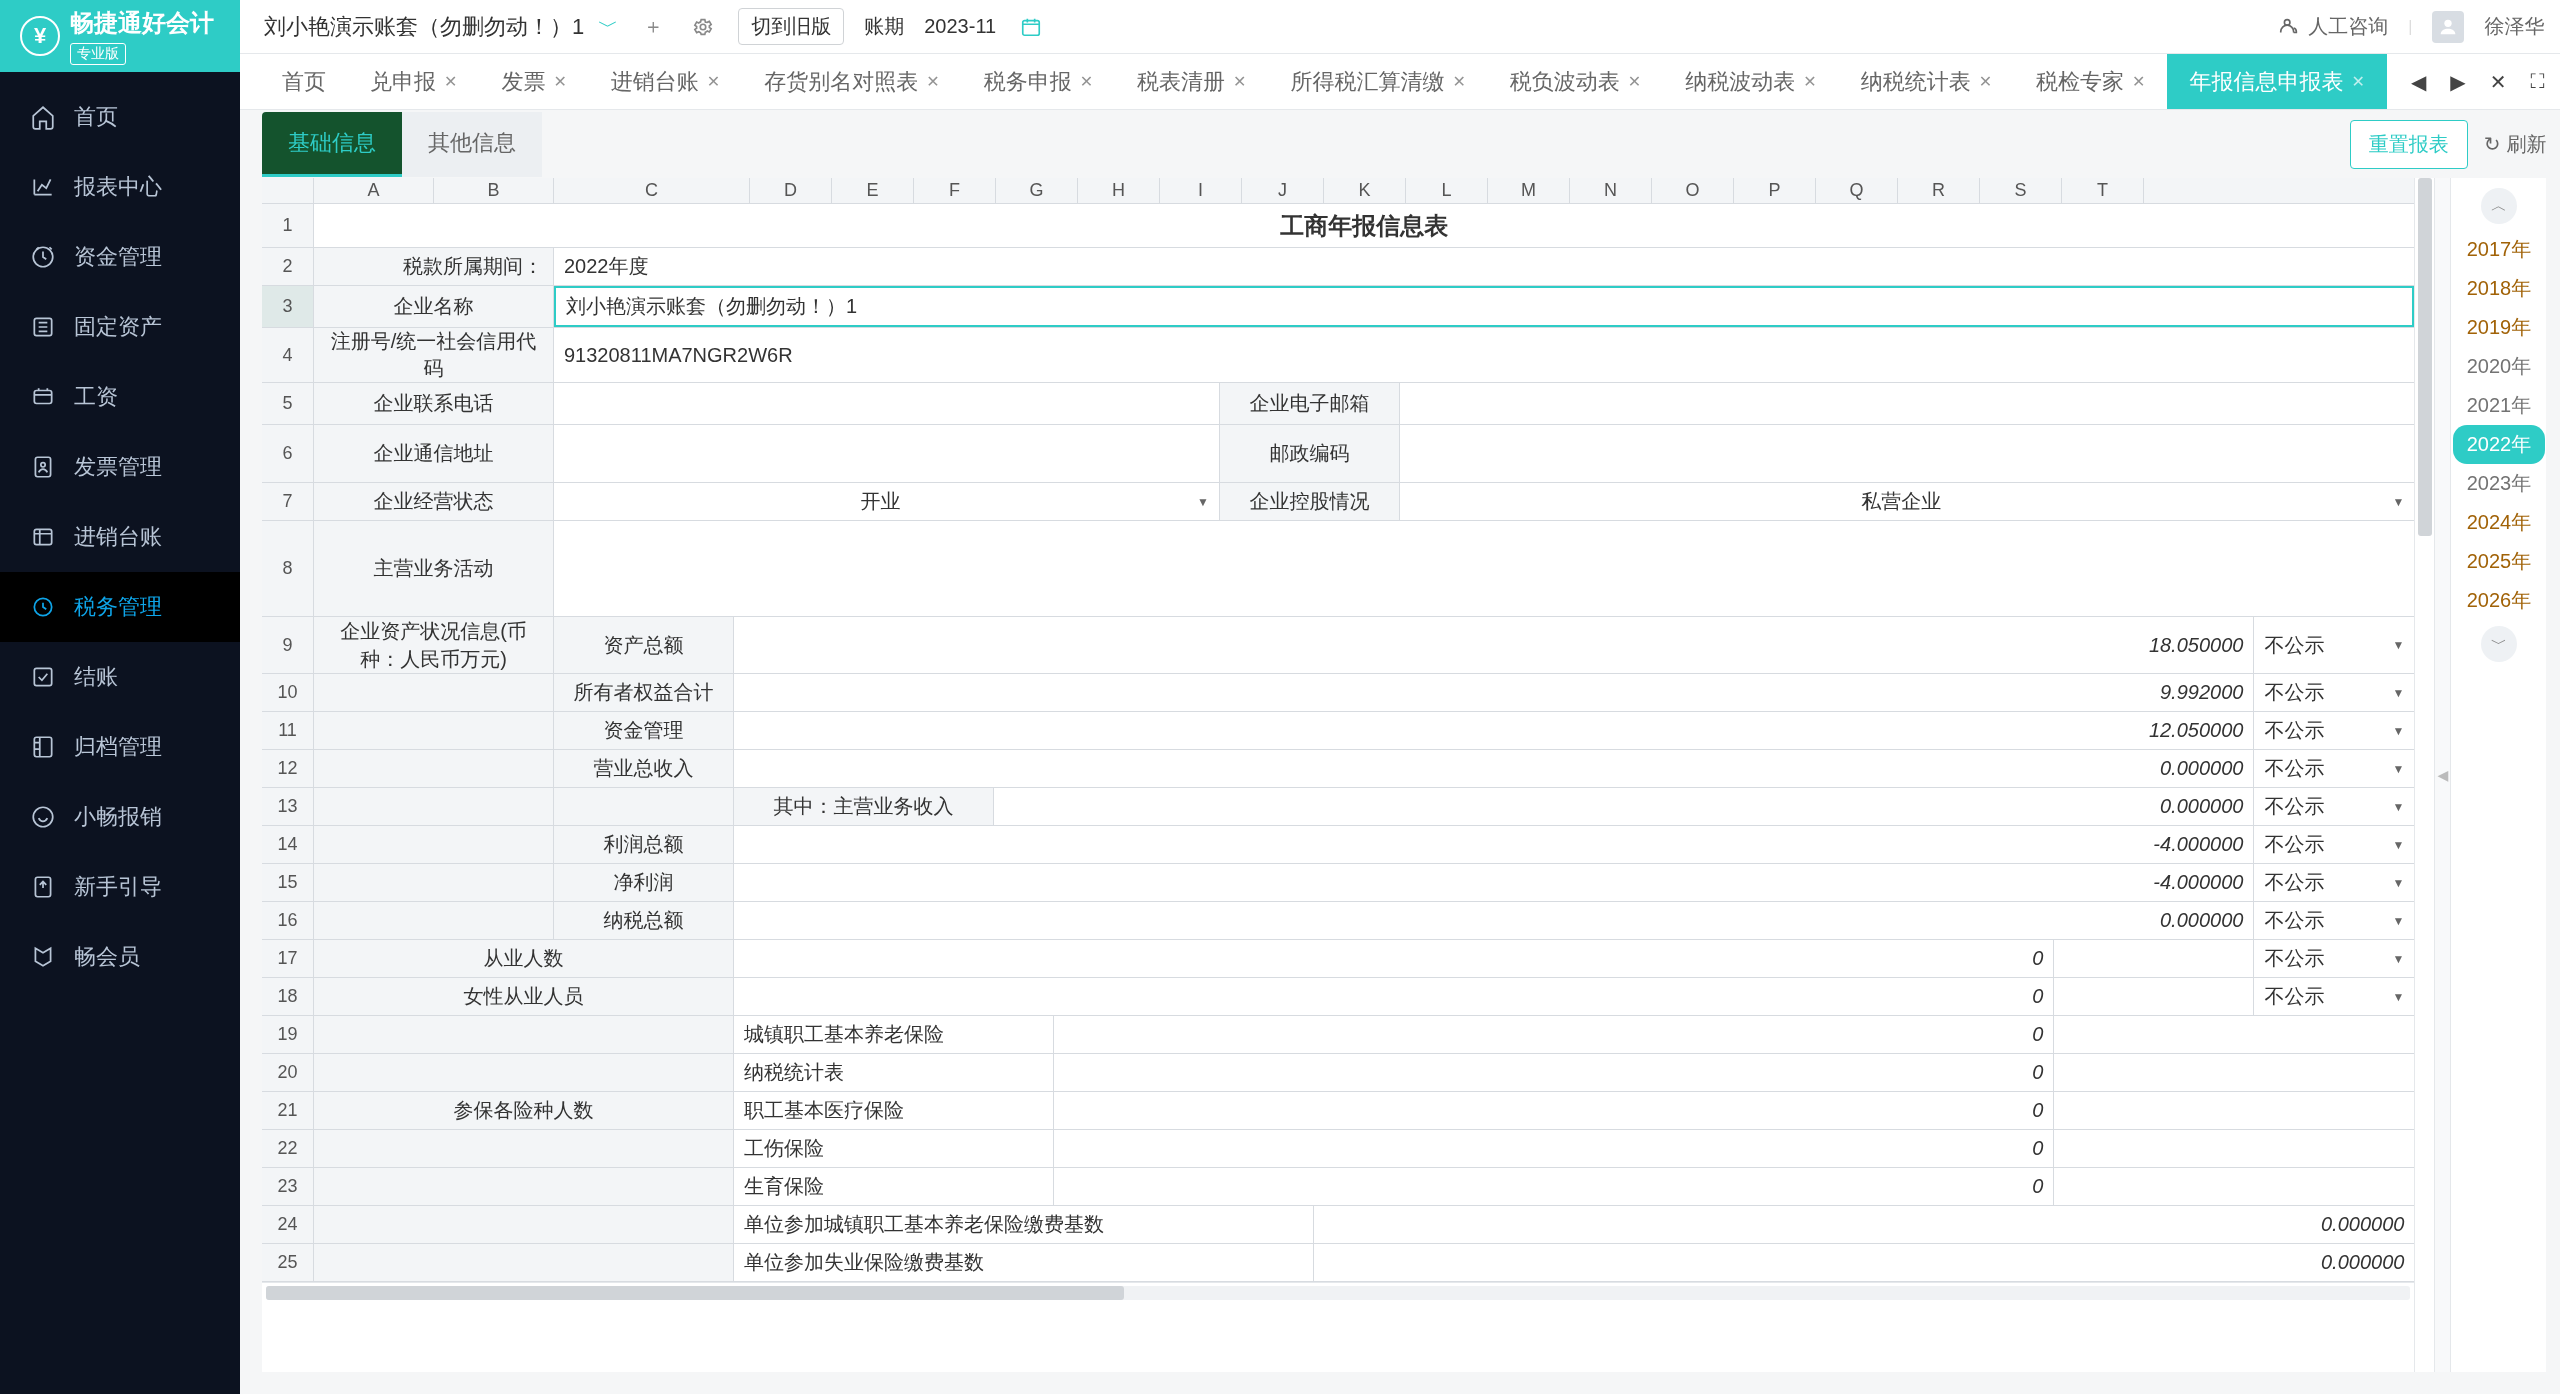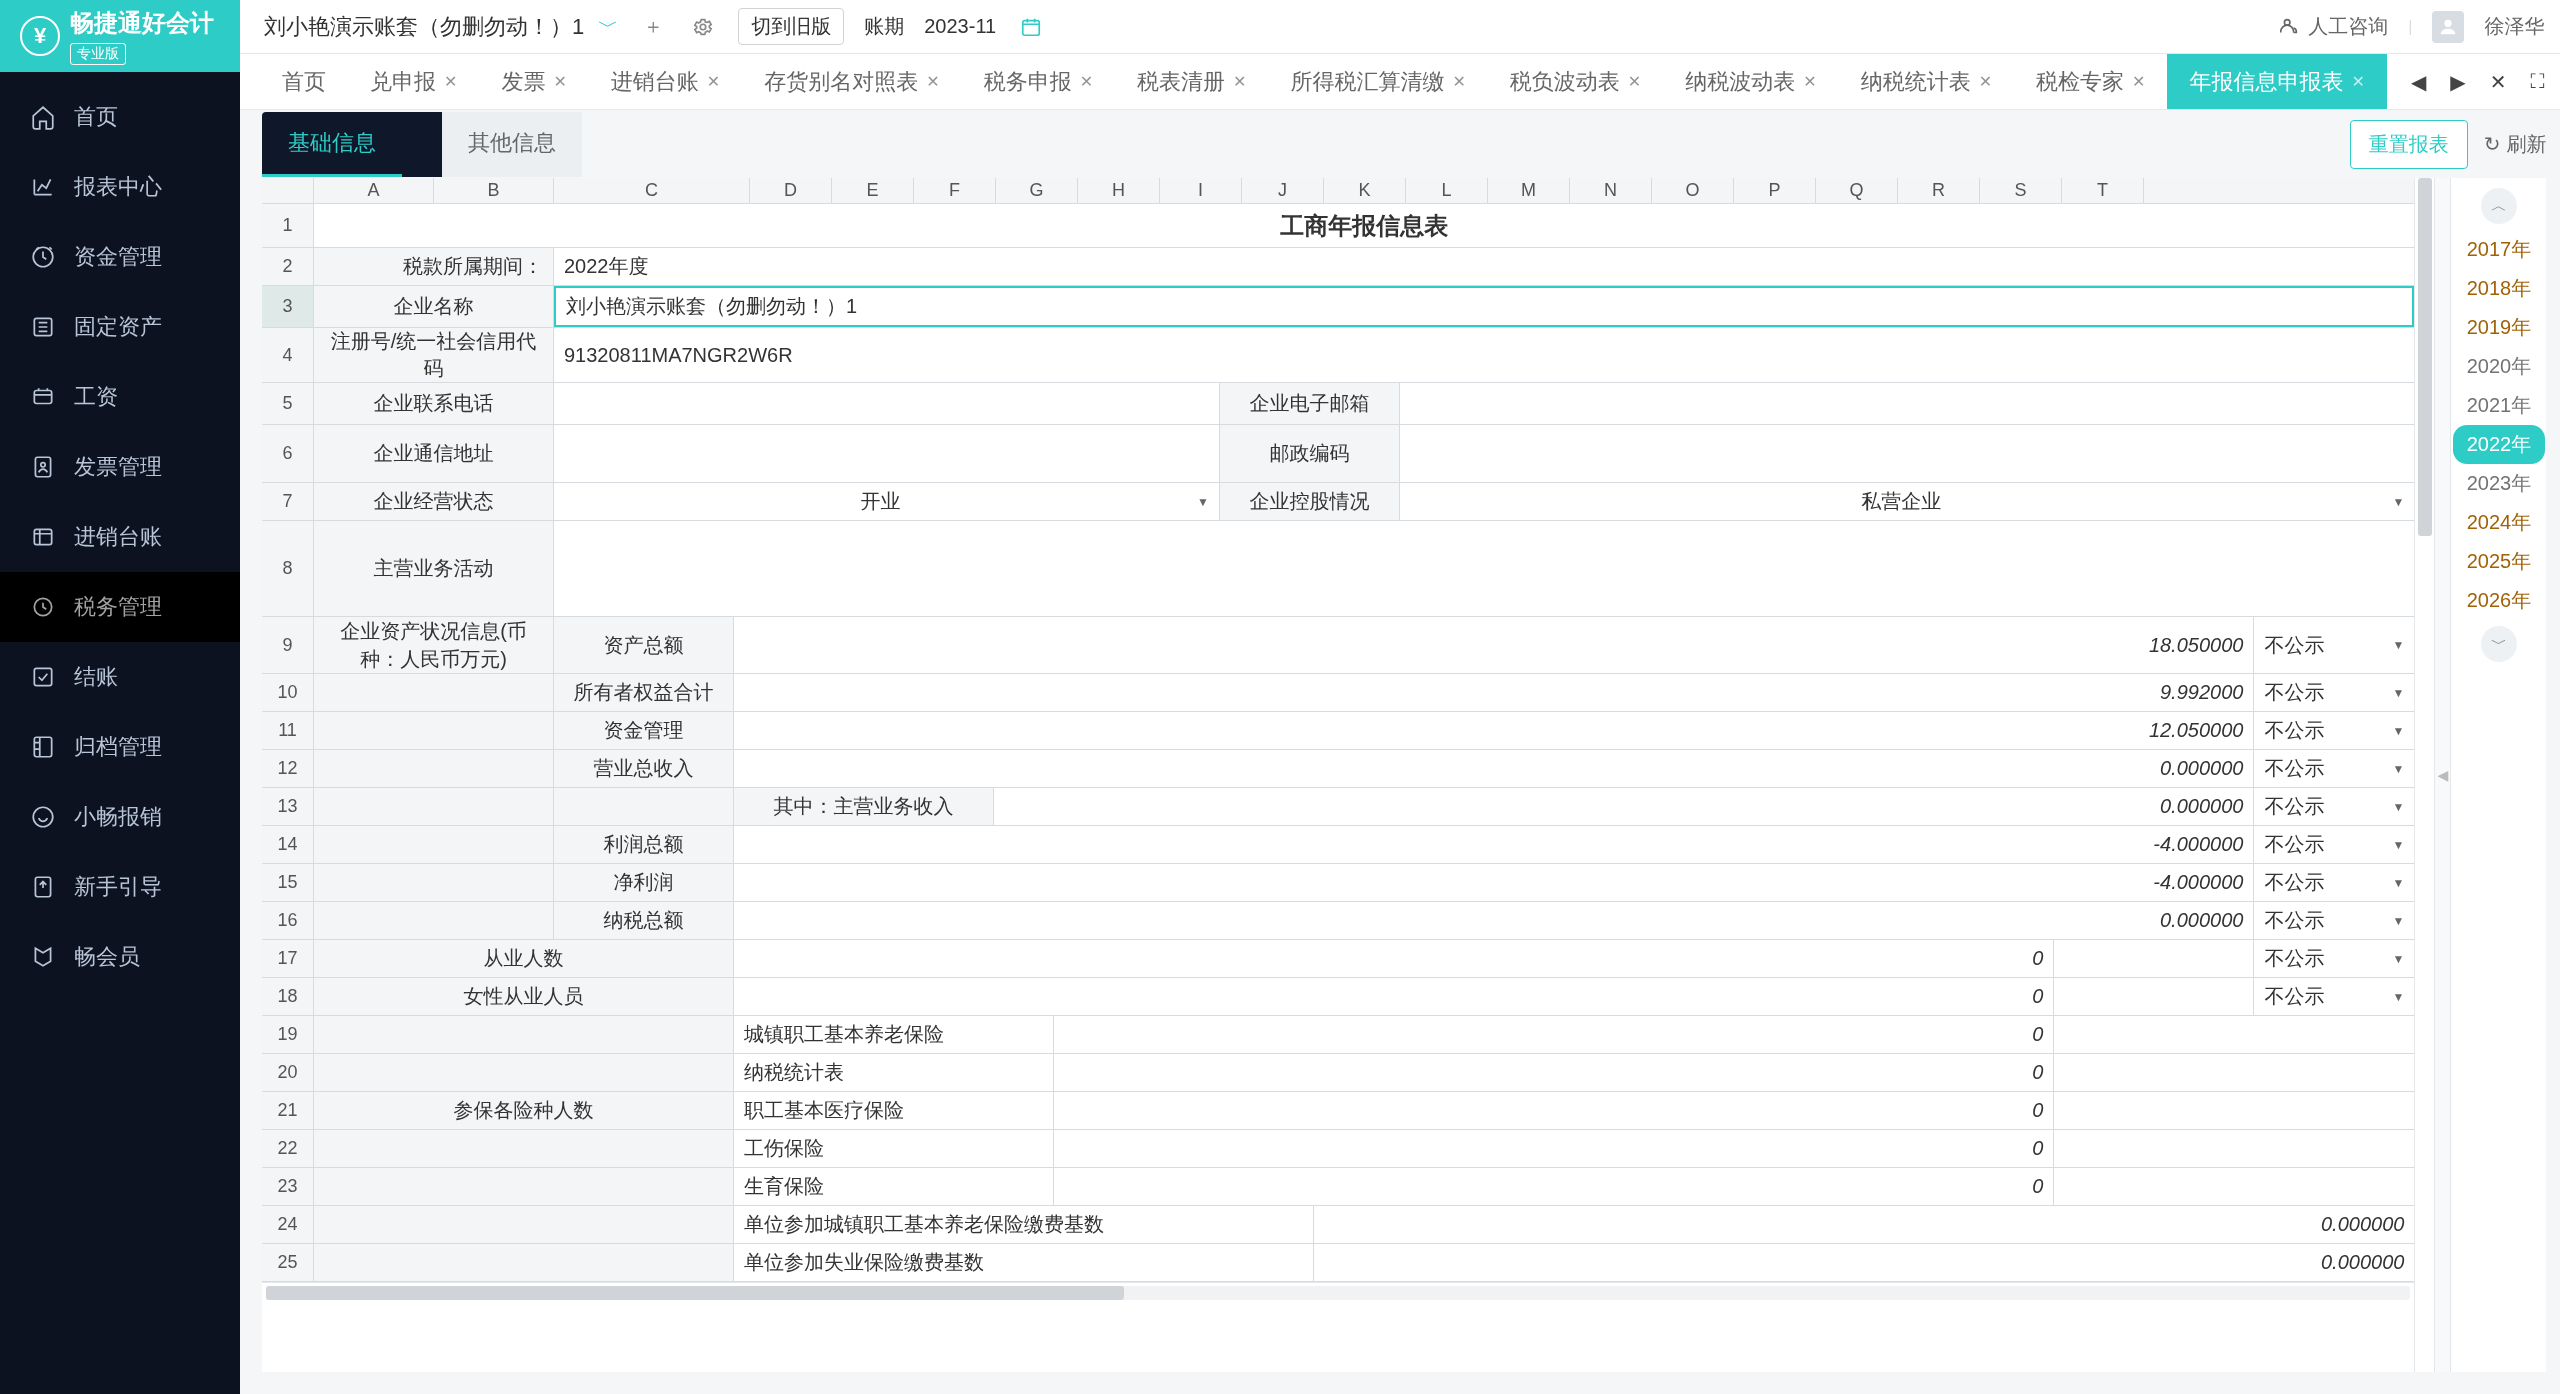--- a/index.html
+++ b/index.html
@@ -8,21 +8,21 @@
 
 
 .sidebar { width: 240px; background: #0c1220; color: #b8c5d6; display: flex; flex-direction: column; flex-shrink: 0; }
 .brand { background: #2eccc6; height: 72px; display: flex; align-items: center; padding: 0 20px; gap: 10px; }
 .brand-logo { width: 40px; height: 40px; border: 2px solid #fff; border-radius: 50%; display: flex; align-items: center; justify-content: center; color: #fff; font-size: 22px; font-weight: bold; }
 .brand-text { color: #fff; font-size: 24px; font-weight: bold; }
 .brand-sub { color: #fff; font-size: 14px; border: 1px solid #fff; padding: 1px 6px; border-radius: 3px; margin-top: 2px; }
 .brand-col { display: flex; flex-direction: column; align-items: flex-start; gap: 2px; }
 .side-menu { flex: 1; padding-top: 10px; }
 .side-item { display: flex; align-items: center; gap: 18px; padding: 20px 30px; font-size: 22px; cursor: pointer; }
-.side-item.active { background: #000; color: #a3a3a3; }
+.side-item.active { background: #000; color: #0ea5e9; }
 .side-icon { width: 26px; height: 26px; display: inline-flex; align-items: center; justify-content: center; }
 .side-icon svg { width: 26px; height: 26px; fill: none; stroke: currentColor; stroke-width: 1.6; }
 
 
 .main { flex: 1; display: flex; flex-direction: column; background: #f5f6f7; }
 
 
 .topbar { height: 54px; background: #fff; border-bottom: 1px solid #e5e8eb; display: flex; align-items: center; padding: 0 24px; gap: 20px; }
 .company-select { display: flex; align-items: center; gap: 14px; font-size: 22px; color: #333; }
 .chev { color: #2eccc6; font-size: 20px; }
@@ -39,21 +39,21 @@
 
 .tabs { height: 56px; background: #fff; border-bottom: 1px solid #e5e8eb; display: flex; align-items: stretch; padding-left: 20px; }
 .tab { display: flex; align-items: center; gap: 8px; padding: 0 22px; font-size: 22px; color: #666; cursor: pointer; white-space: nowrap; }
 .tab.active { background: #2eccc6; color: #fff; }
 .tab .close { font-size: 16px; color: inherit; opacity: 0.7; }
 .tabs-ctrl { display: flex; align-items: center; gap: 12px; padding: 0 18px; }
 .tabs-ctrl .ctrl { font-size: 20px; color: #444; cursor: pointer; padding: 0 6px; }
 
 
 .subhead { height: 68px; display: flex; align-items: center; padding: 0 22px; gap: 16px; }
-.subtabs { display: flex; background: #0f172a; border-radius: 4px 4px 0 0; gap: 40px; }
+.subtabs { display: flex; background: #14532d; border-radius: 4px 4px 0 0; }
 .subtab { padding: 16px 26px; font-size: 22px; color: #666; cursor: pointer; }
 .subtab.active { color: #2eccc6; border-bottom: 3px solid #2eccc6; }
 .subtab.alt { background: #eceff2; }
 .subhead-spacer { flex: 1; }
 .btn-reset { border: 1px solid #2eccc6; color: #2eccc6; background: #fff; padding: 10px 18px; border-radius: 4px; font-size: 20px; cursor: pointer; }
 .btn-refresh { color: #666; font-size: 20px; display: flex; align-items: center; gap: 6px; cursor: pointer; }
 
 
 .sheet-wrap { flex: 1; display: flex; background: #fff; margin: 0 22px 22px 22px; overflow: hidden; position: relative; }
 .sheet { flex: 1; overflow: auto; position: relative; }

